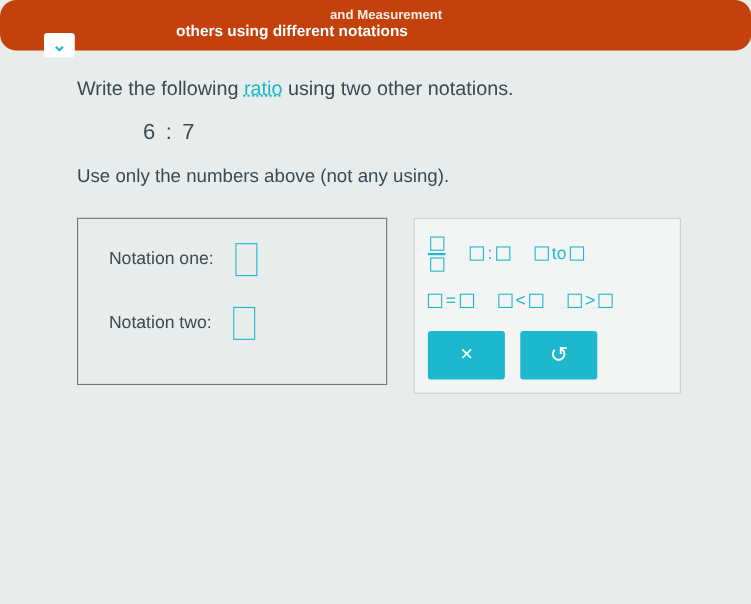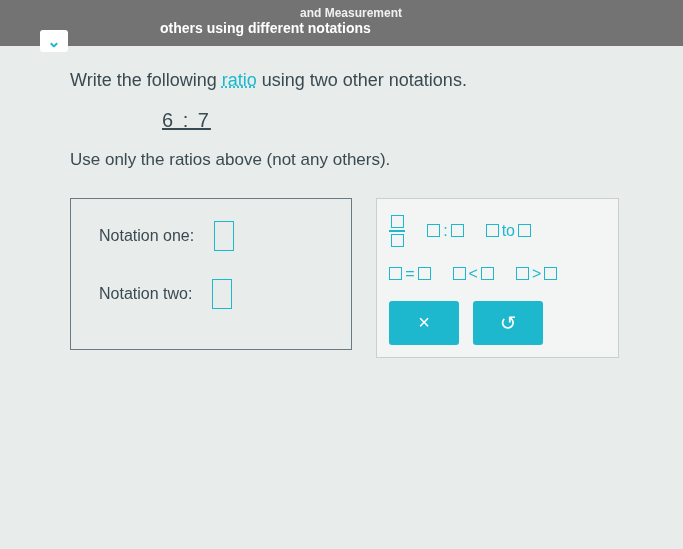--- a/index.html
+++ b/index.html
@@ -5,25 +5,26 @@
   * { box-sizing: border-box; margin: 0; padding: 0; }
   body {
     font-family: Arial, sans-serif;
     background: #e8ecea;
     width: 683px;
     height: 549px;
     overflow: hidden;
     color: #3a4a52;
   }
   .topic-bar {
-    background: #737373;
+    background: #c2410c;
     color: #fff;
     padding: 6px 20px 10px 160px;
     font-size: 14px;
     font-weight: bold;
+    border-radius: 15px;
   }
   .topic-category {
     font-size: 12px;
     opacity: 0.9;
     margin-left: 140px;
   }
   .chevron {
     position: absolute;
     top: 30px;
     left: 40px;
@@ -44,24 +45,23 @@
   .prompt {
     font-size: 18px;
     margin-bottom: 18px;
   }
   .keyword {
     color: #1eb8ce;
     text-decoration: underline dotted;
   }
   .ratio-display {
     font-size: 20px;
-    margin-left: 92px;
+    margin-left: 60px;
     margin-bottom: 18px;
     letter-spacing: 2px;
-    text-decoration: underline;
   }
   .constraint {
     font-size: 17px;
     margin-bottom: 28px;
   }
   .work-row {
     display: flex;
     gap: 24px;
     align-items: flex-start;
   }
@@ -154,21 +154,21 @@
 </div>
 
 <div class="content">
 
   <p class="prompt">
     <span>Write the following </span><span class="keyword">ratio</span><span> using two other notations.</span>
   </p>
 
   <div class="ratio-display">6 : 7</div>
 
-  <p class="constraint">Use only the ratios above (not any others).</p>
+  <p class="constraint">Use only the numbers above (not any using).</p>
 
   <div class="work-row">
 
     <div class="answer-box">
       <div class="notation-line">
         <span>Notation one:</span>
         <span class="slot"></span>
       </div>
       <div class="notation-line">
         <span>Notation two:</span>

